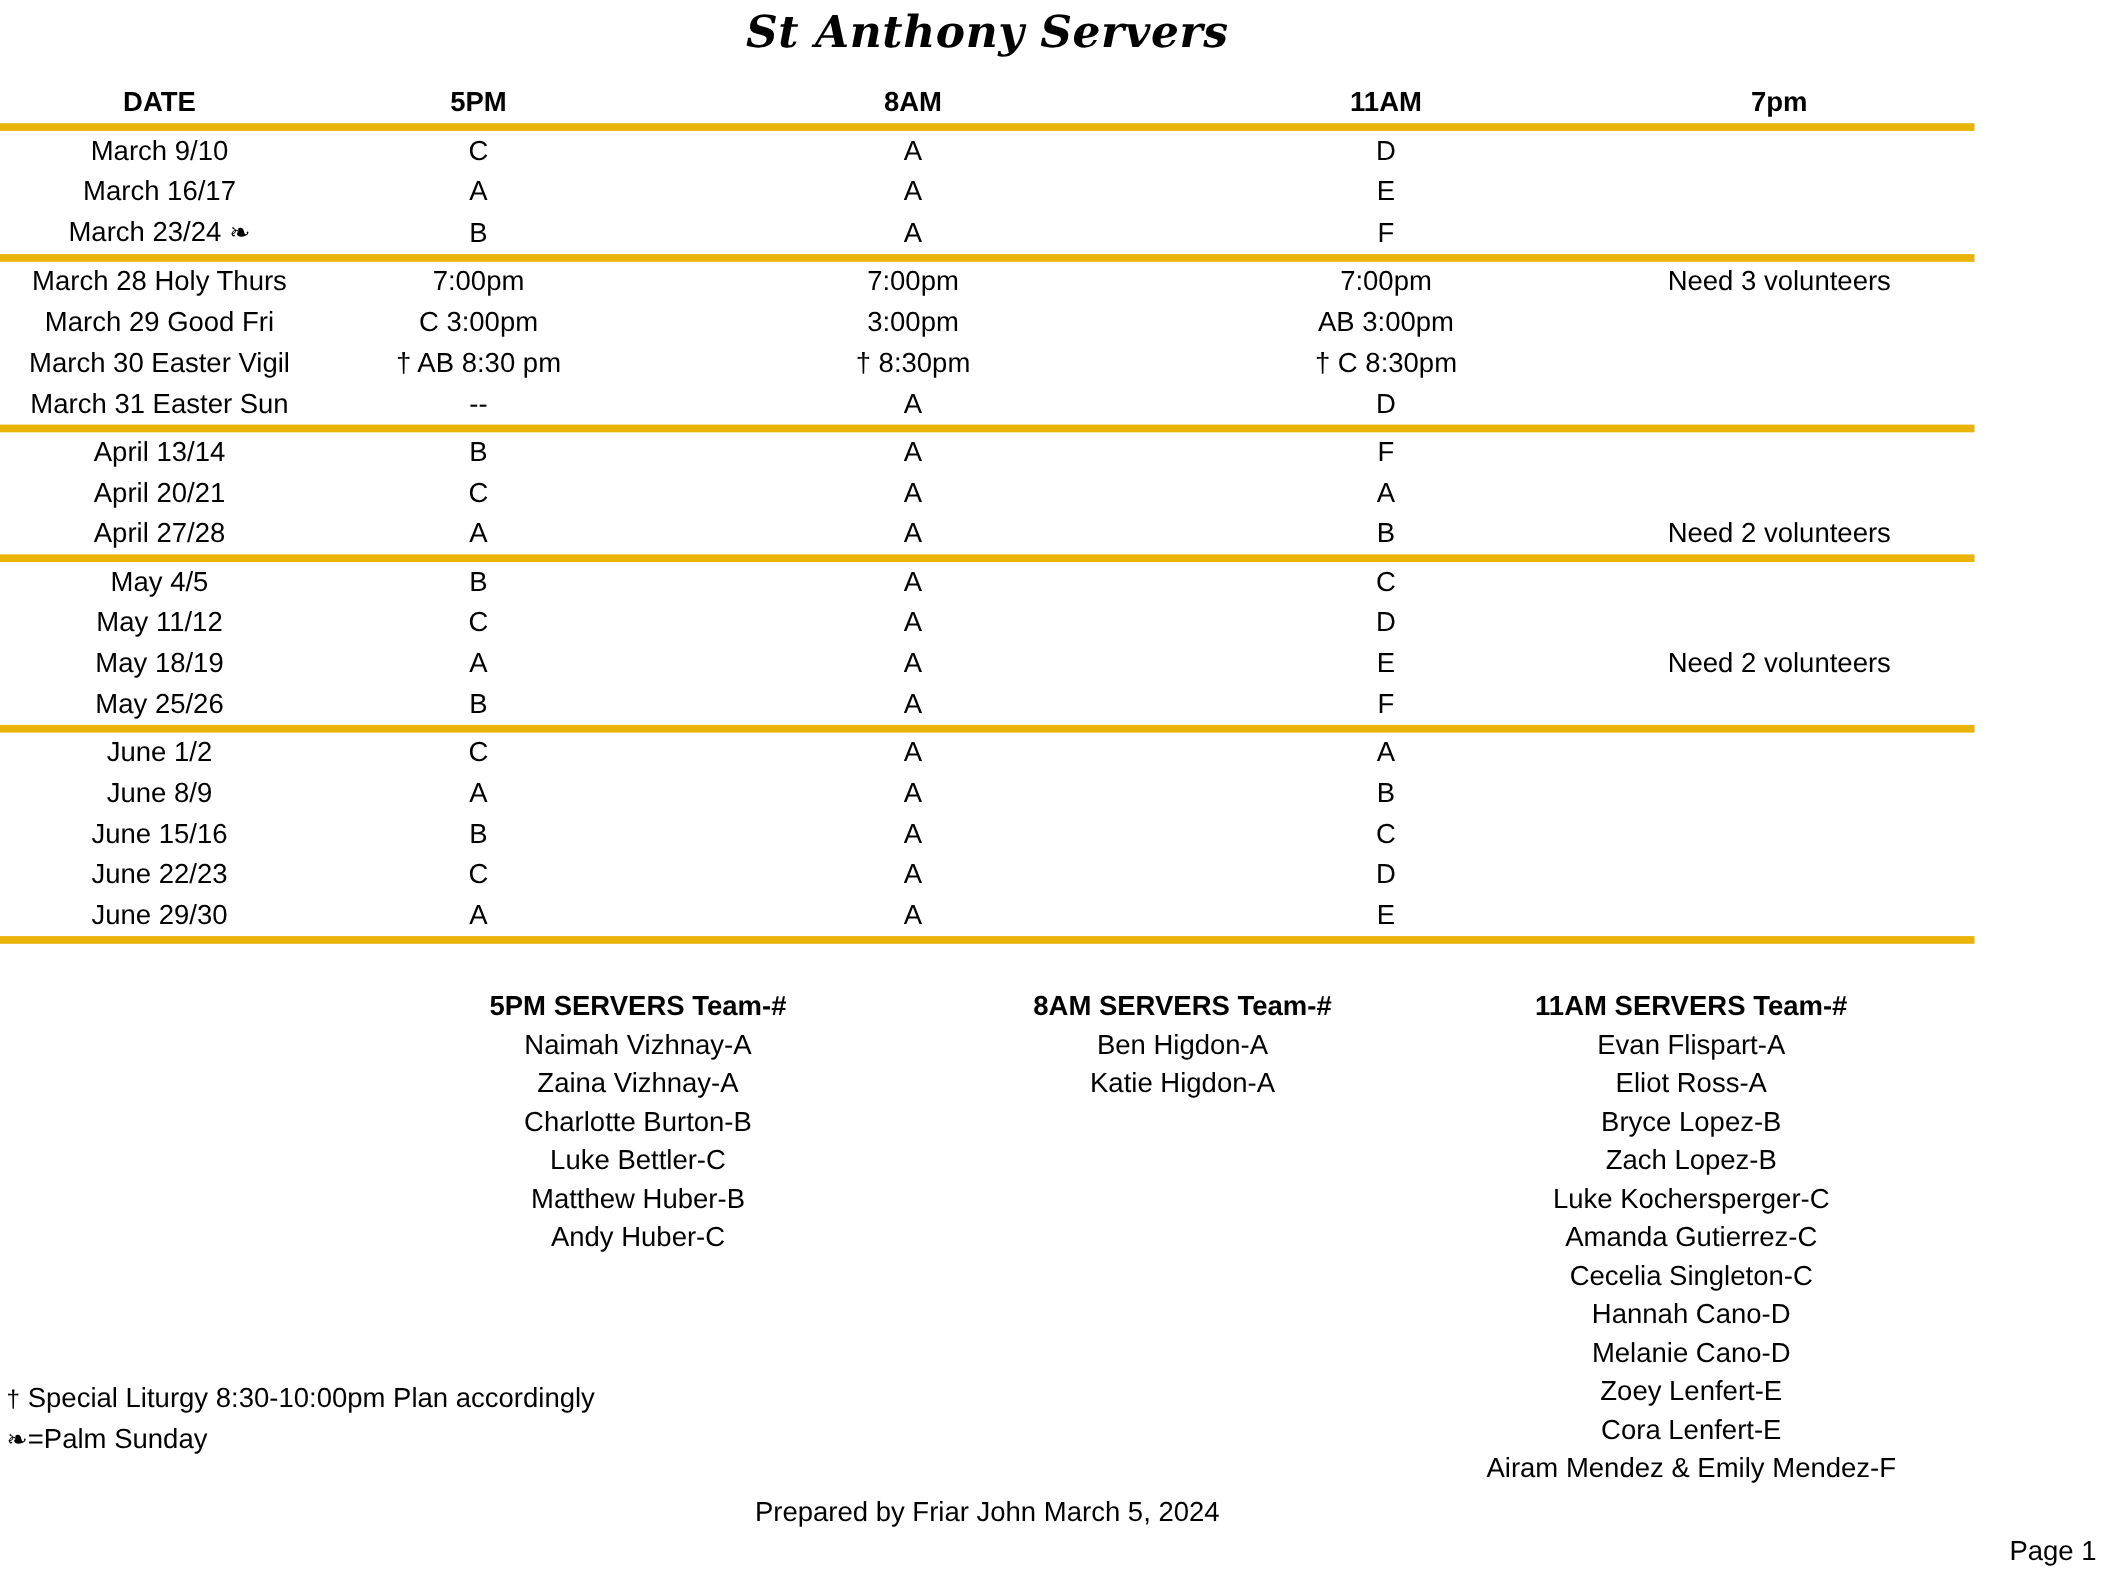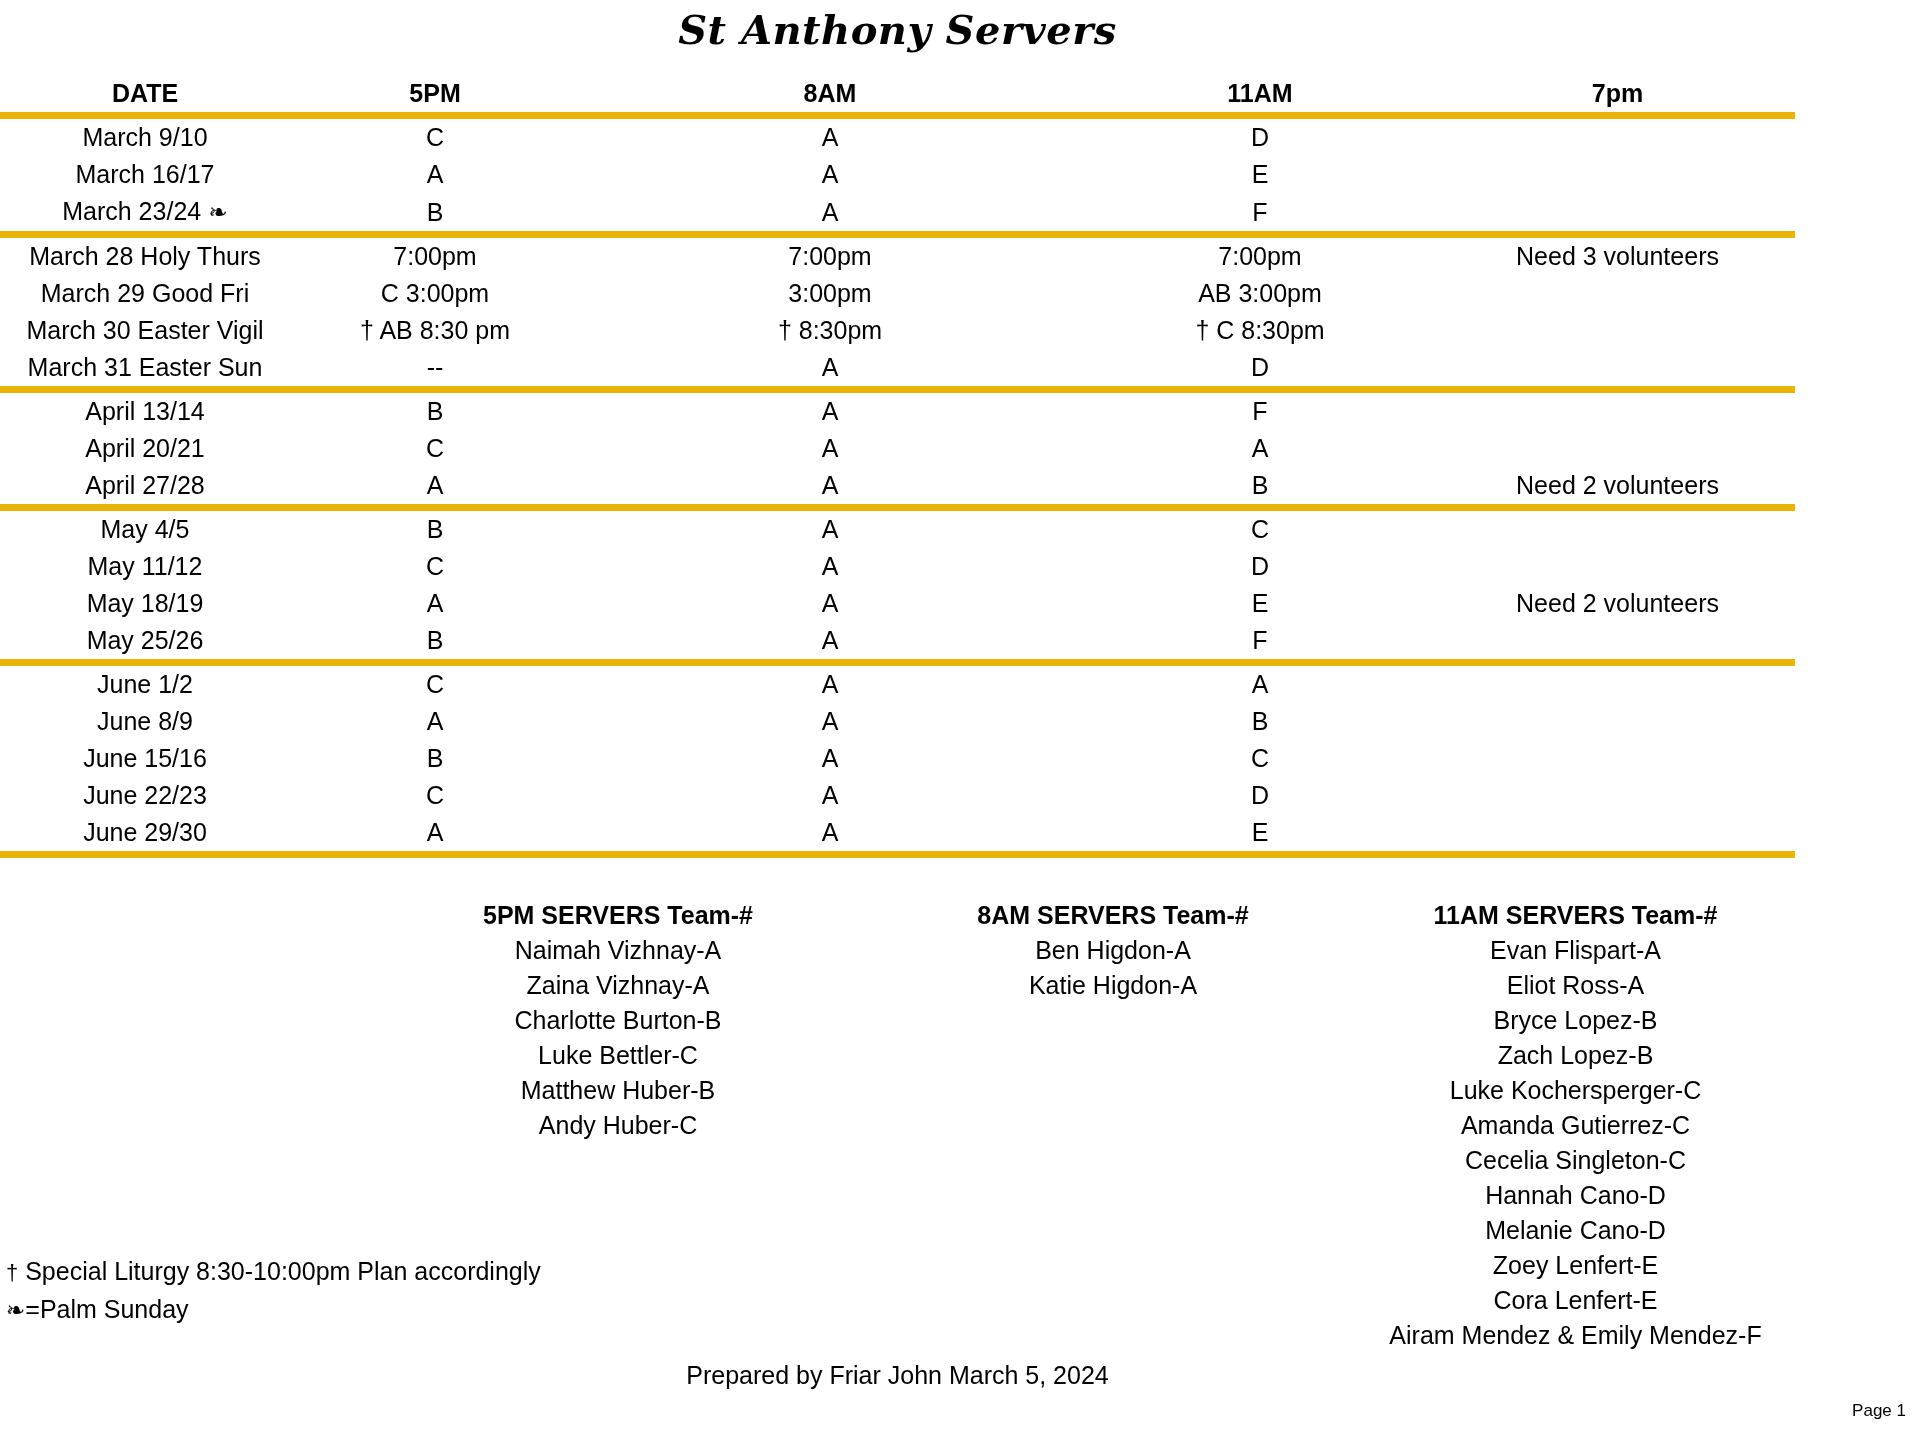--- a/index.html
+++ b/index.html
@@ -84,21 +84,20 @@
   
   .teams {
     position: absolute;
     top: 898px;
     left: 0;
     width: 1795px;
   }
   .teams-row {
     display: flex;
     width: 1795px;
-    padding-left: 38px;
   }
   .team-col {
     text-align: center;
   }
   .team-col.col-5pm  { width: 580px; margin-left: 290px; }
   .team-col.col-8am  { width: 410px; }
   .team-col.col-11am { width: 515px; }
 
   .team-head {
     font-weight: bold;
@@ -137,21 +136,21 @@
     width: 1795px;
     text-align: center;
     font-size: 25px;
     line-height: 37px;
     white-space: nowrap;
   }
   .page-num {
     position: absolute;
     top: 1392px;
     right: 14px;
-    font-size: 17px;
+    font-size: 25px;
     line-height: 37px;
     white-space: nowrap;
   }
 </style>
 </head>
 <body>
 
 <div class="page">
 
   <div class="doc-title">St Anthony Servers</div>

